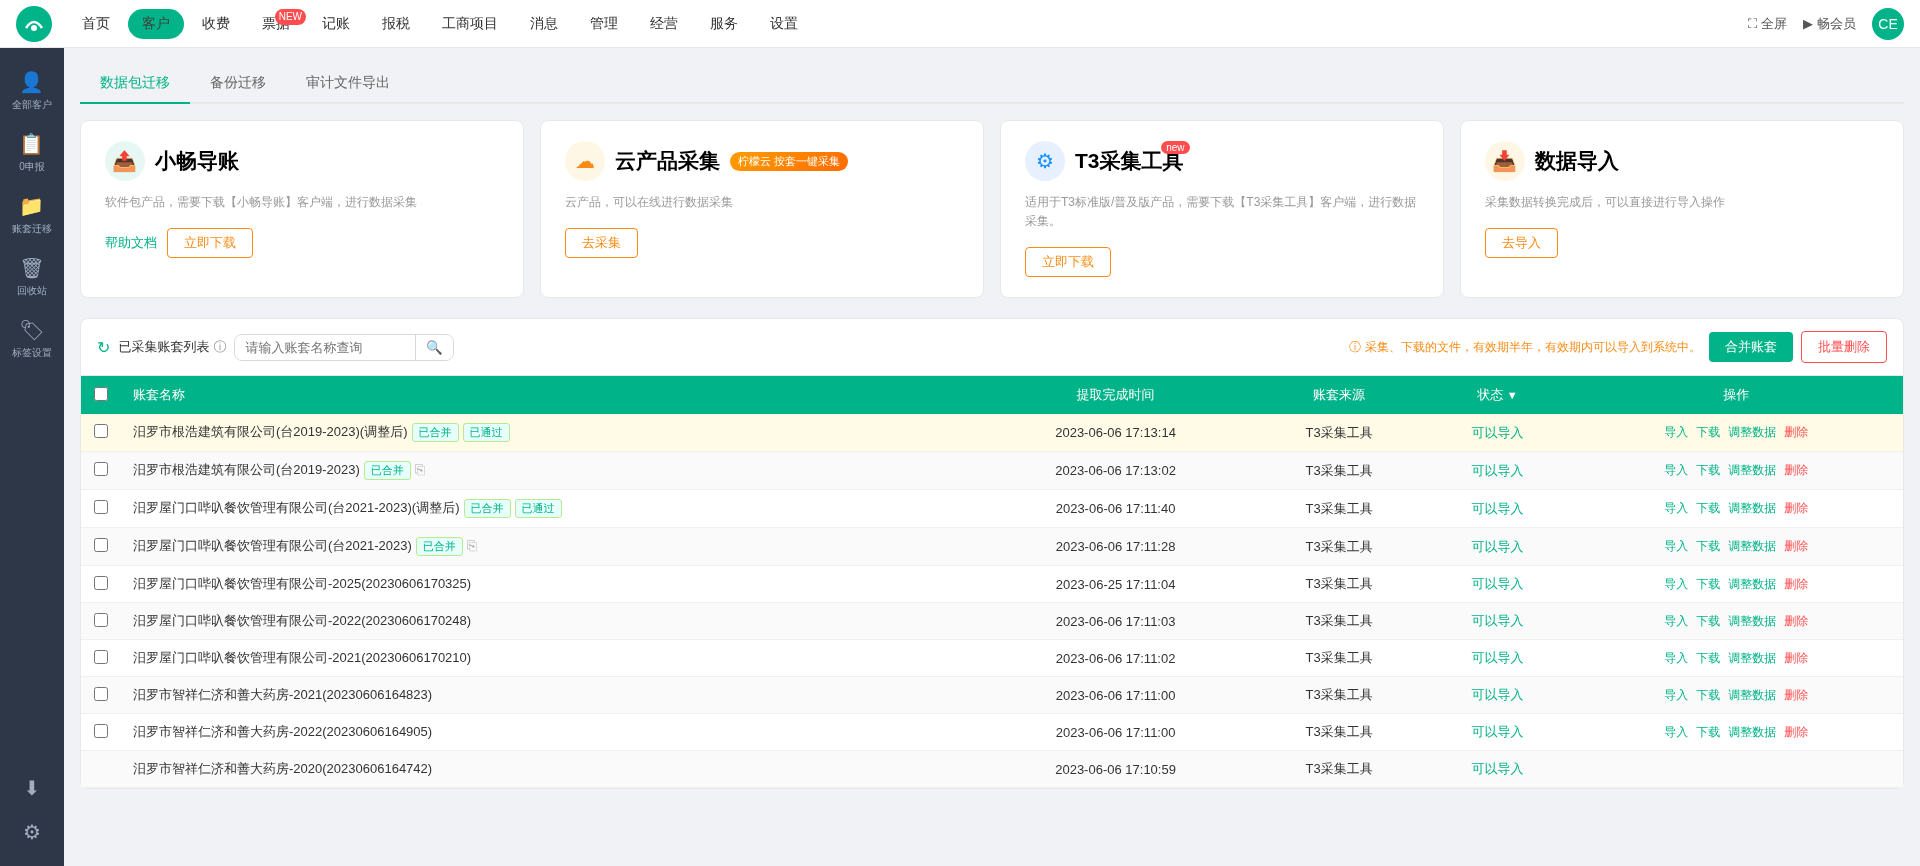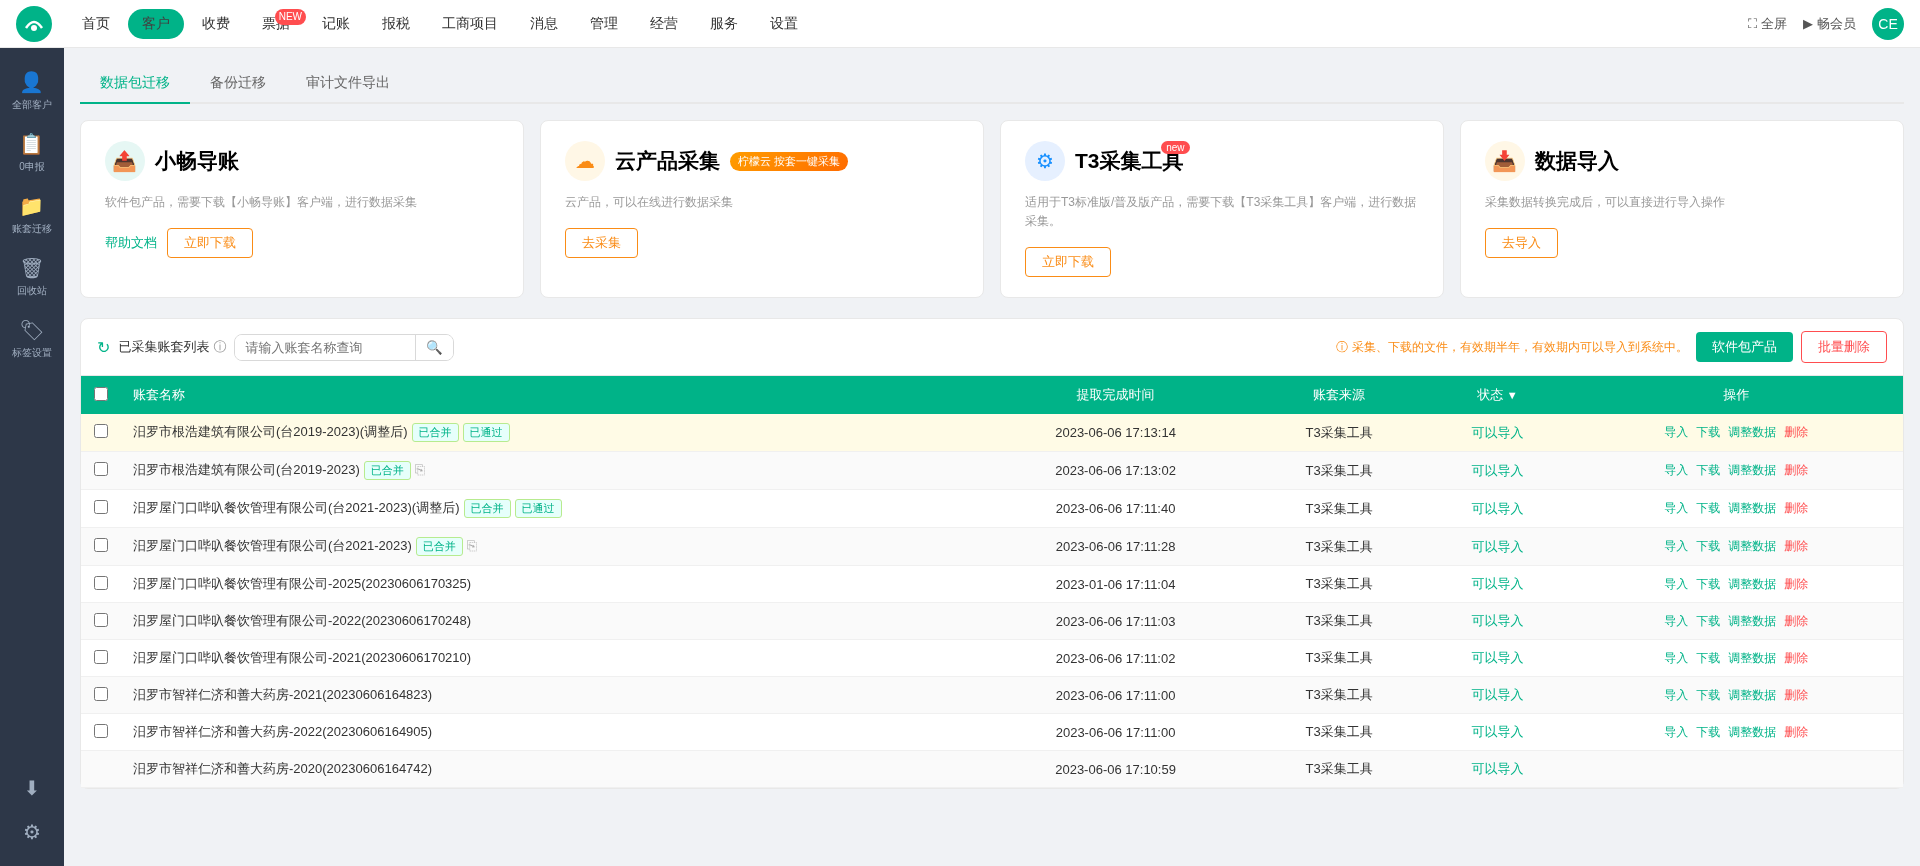--- a/index.html
+++ b/index.html
@@ -267,21 +267,21 @@
           <div class="search-box">
             <input type="text" placeholder="请输入账套名称查询" style="">
             <button class="search-btn">🔍</button>
           </div>
         </div>
         <div class="toolbar-right">
           <span class="toolbar-tip">
             <span>ⓘ</span>
             <span>采集、下载的文件，有效期半年，有效期内可以导入到系统中。</span>
           </span>
-          <button class="btn-primary">软件包产品</button>
+          <button class="btn-primary">合并账套</button>
           <button class="btn-danger-outline">批量删除</button>
         </div>
       </div>
       <table>
         <thead>
           <tr>
             <th><input type="checkbox" style=""></th>
             <th id="col-name">账套名称</th>
             <th id="col-time">提取完成时间</th>
             <th id="col-source">账套来源</th>
@@ -318,21 +318,21 @@
     <td><input type="checkbox" style=""></td>
     <td>汨罗屋门口哔叺餐饮管理有限公司(台2021-2023)<span class="tag tag-green">已合并</span><span class="row-icon">⎘</span></td>
     <td>2023-06-06 17:11:28</td>
     <td>T3采集工具</td>
     <td class="status-ok">可以导入</td>
     <td><span class="action-link">导入</span><span class="action-link">下载</span><span class="action-link">调整数据</span><span class="action-link red">删除</span></td>
   </tr>
             <tr>
     <td><input type="checkbox" style=""></td>
     <td>汨罗屋门口哔叺餐饮管理有限公司-2025(20230606170325)</td>
-    <td>2023-01-06 17:11:04</td>
+    <td>2023-06-25 17:11:04</td>
     <td>T3采集工具</td>
     <td class="status-ok">可以导入</td>
     <td><span class="action-link">导入</span><span class="action-link">下载</span><span class="action-link">调整数据</span><span class="action-link red">删除</span></td>
   </tr>
             <tr>
     <td><input type="checkbox" style=""></td>
     <td>汨罗屋门口哔叺餐饮管理有限公司-2022(20230606170248)</td>
     <td>2023-06-06 17:11:03</td>
     <td>T3采集工具</td>
     <td class="status-ok">可以导入</td>

